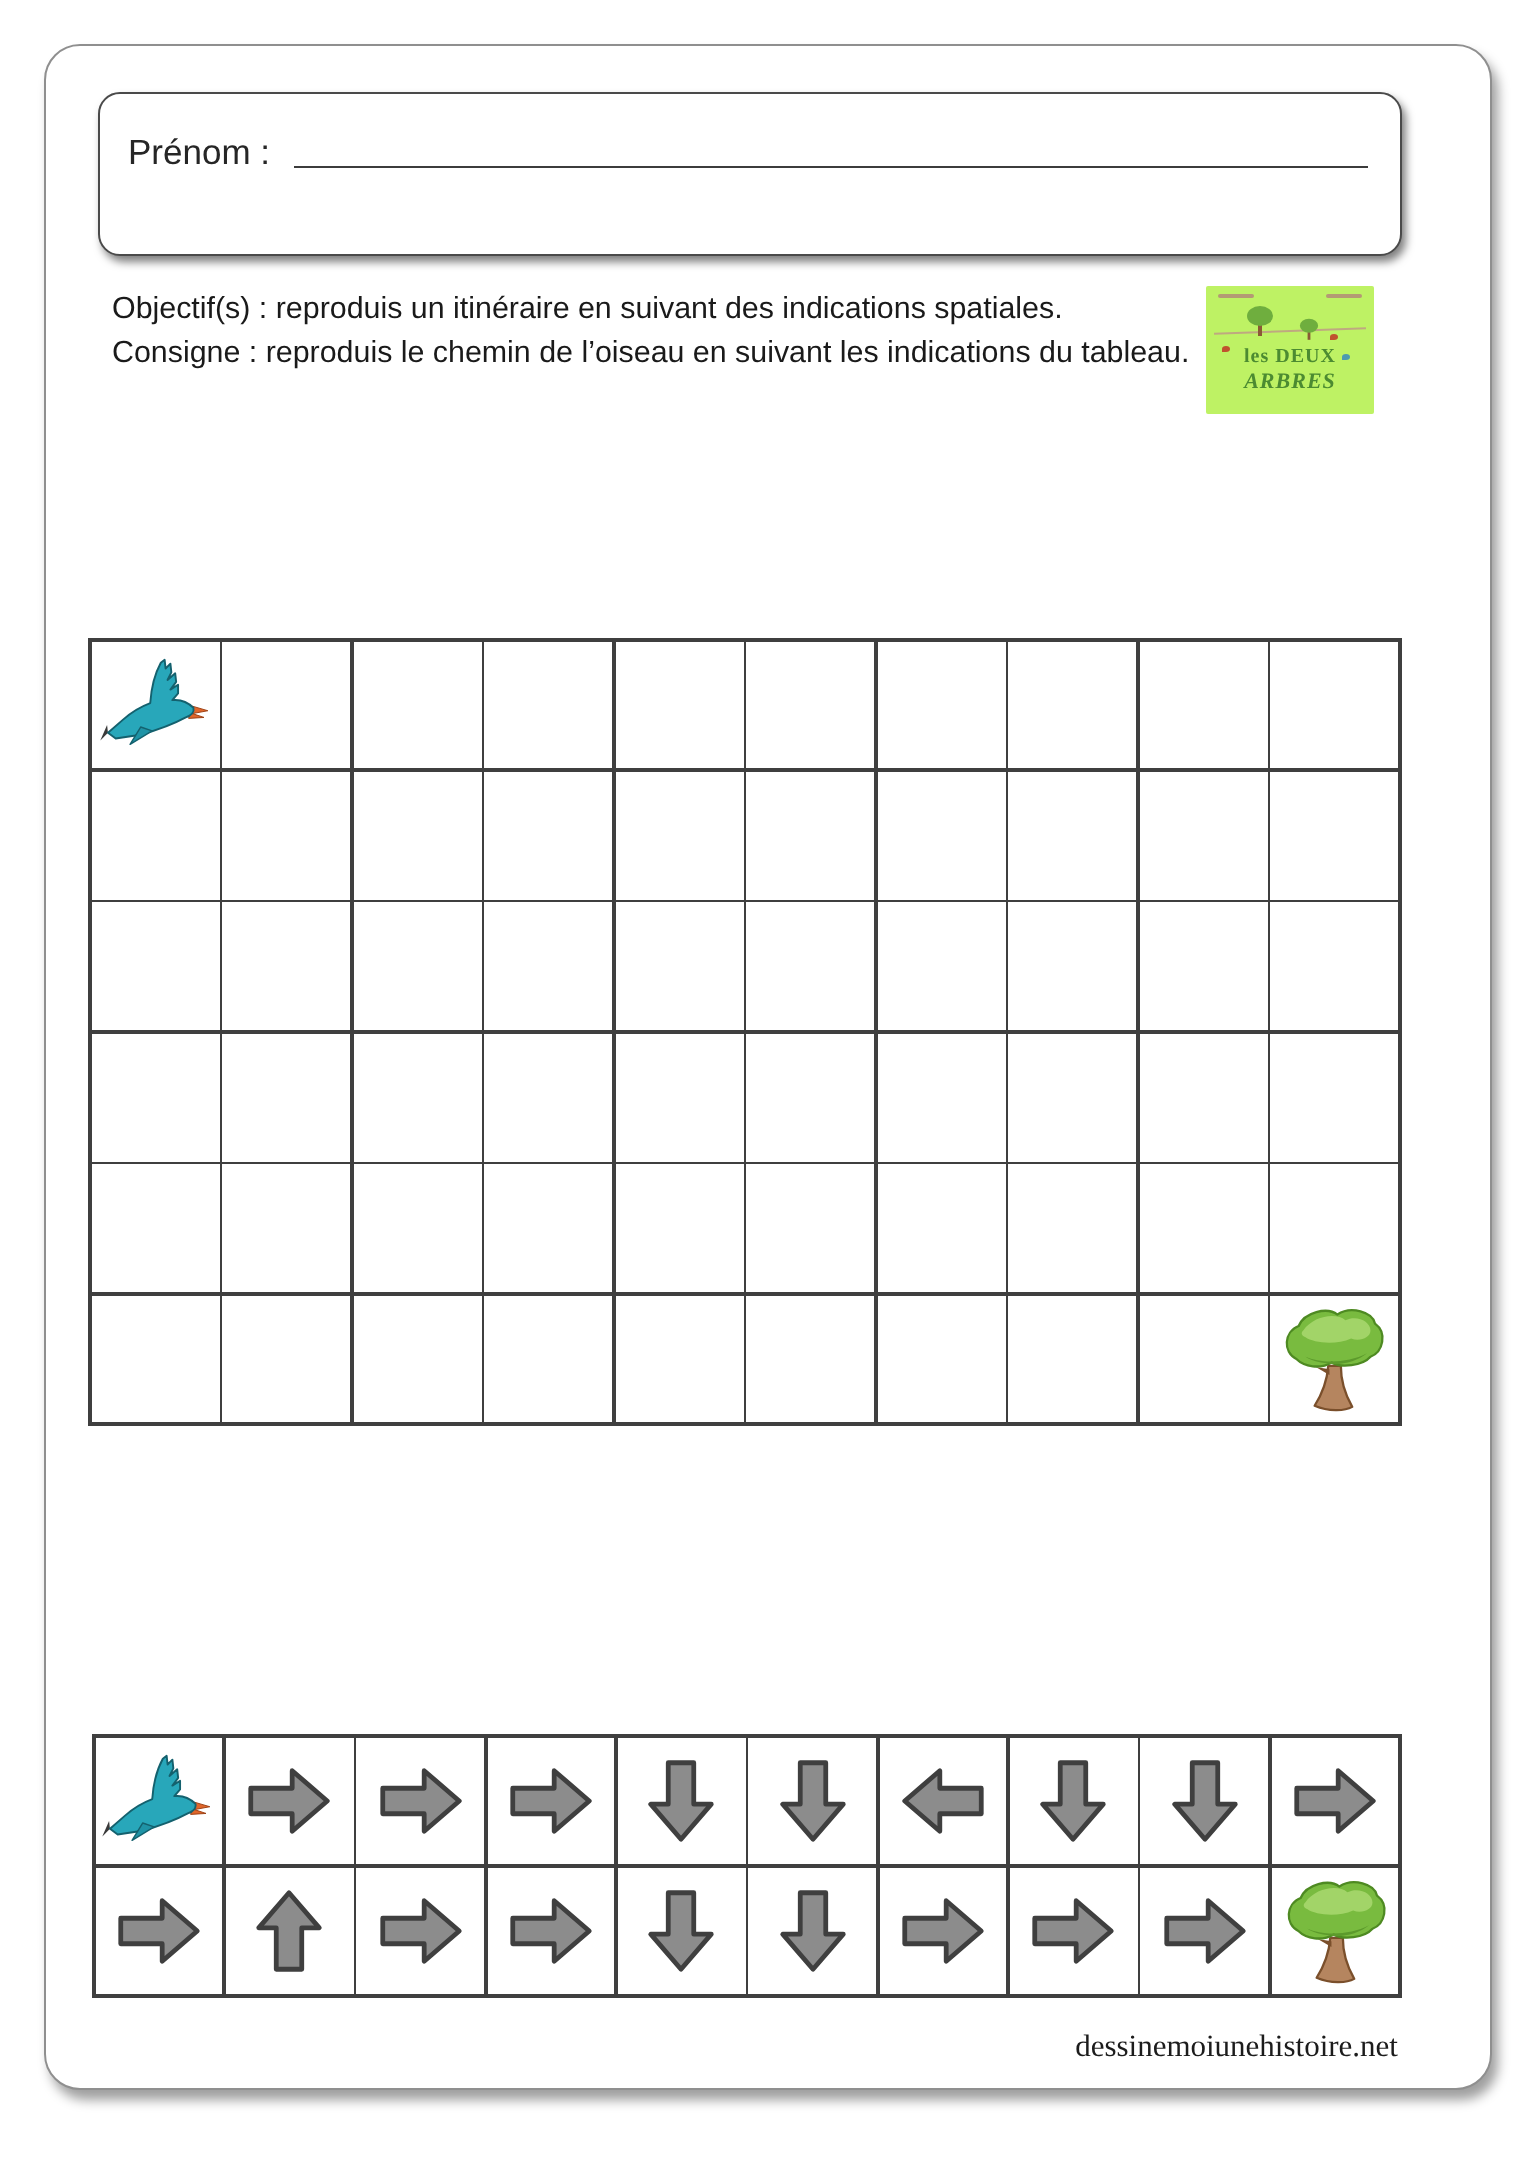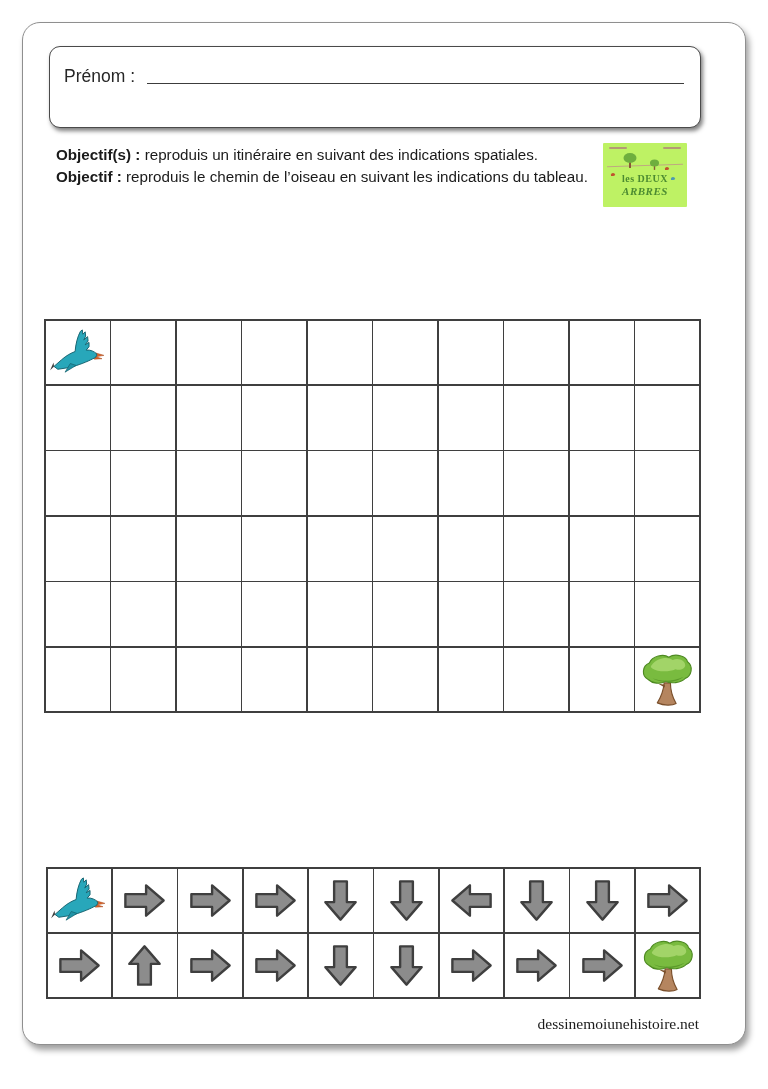--- a/index.html
+++ b/index.html
@@ -18,21 +18,21 @@
     box-sizing:border-box;padding:9px 16px 0 14px;
   }
   .field-row{display:flex;align-items:flex-end;height:33px;}
   .field-label{font-size:17.5px;color:#262626;white-space:nowrap;padding-bottom:2px;}
   .field-line{flex:1;border-bottom:1.7px solid #3c3c3c;margin-left:12px;margin-bottom:5px;height:0;}
   
   .intro-text{
     position:absolute;left:33px;top:121px;width:562px;
     font-size:15.2px;line-height:21.5px;color:#1a1a1a;
   }
-  .intro-text b{font-weight:bold;}
+  .intro-text b{font-weight:normal;}
   
   .logo{
     position:absolute;left:580px;top:120px;width:84px;height:64px;
     background:#bef264;overflow:hidden;border-radius:1px;
   }
   .logo-authors{position:absolute;left:6px;top:4px;right:6px;display:flex;justify-content:space-between;}
   .logo-authors i{display:block;width:18px;height:2px;background:#b49a74;border-radius:1px;}
   .logo-string{position:absolute;left:4px;top:22px;right:4px;height:0;border-top:1px solid #bfa980;transform:rotate(-2deg);}
   .logo-tree-a{position:absolute;left:16px;top:8px;}
   .logo-tree-b{position:absolute;left:44px;top:15px;}
@@ -83,21 +83,21 @@
   <div class="name-box">
     <div class="field-row">
       <span class="field-label">Prénom :</span>
       <span class="field-line"></span>
     </div>
   </div>
 
   <div class="intro-text">
     <b>Objectif(s) :</b>
     <span>reproduis un itinéraire en suivant des indications spatiales.</span><br>
-    <b>Objectif :</b>
+    <b>Consigne :</b>
     <span>reproduis le chemin de l’oiseau en suivant les indications du tableau.</span>
   </div>
 
   <div class="logo">
     <div class="logo-authors">
         <i></i>
         <i></i>
       </div>
     <div class="logo-string"></div>
     <svg class="logo-tree-a" width="22" height="20" viewBox="0 0 40 40">

